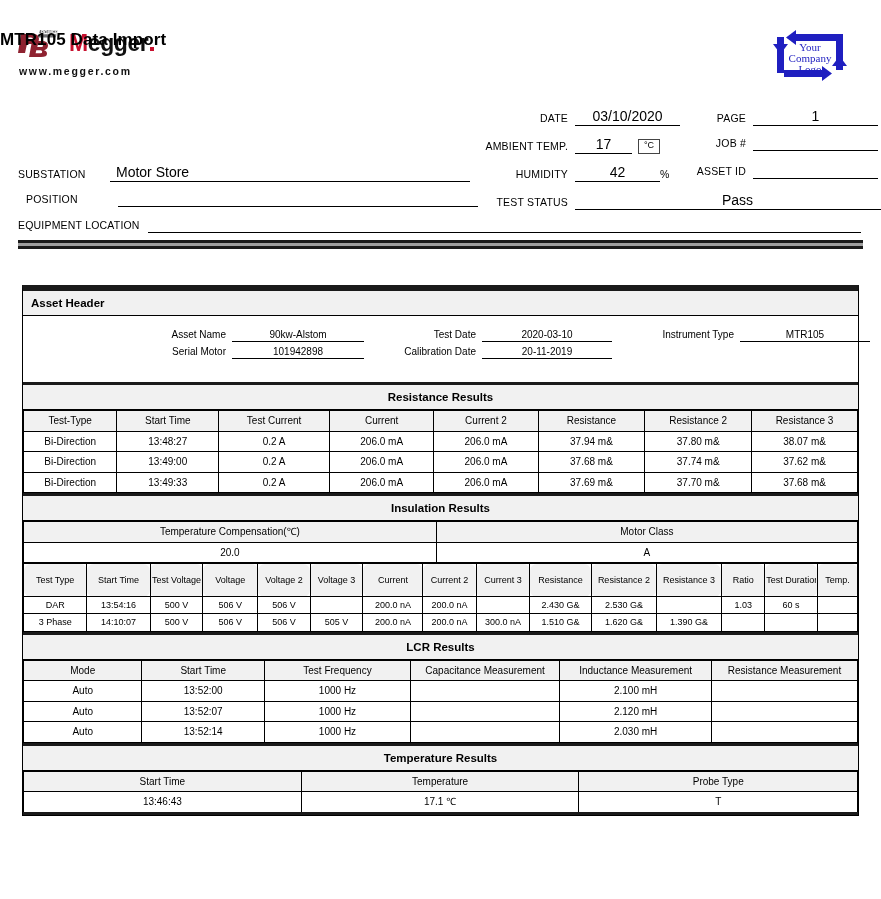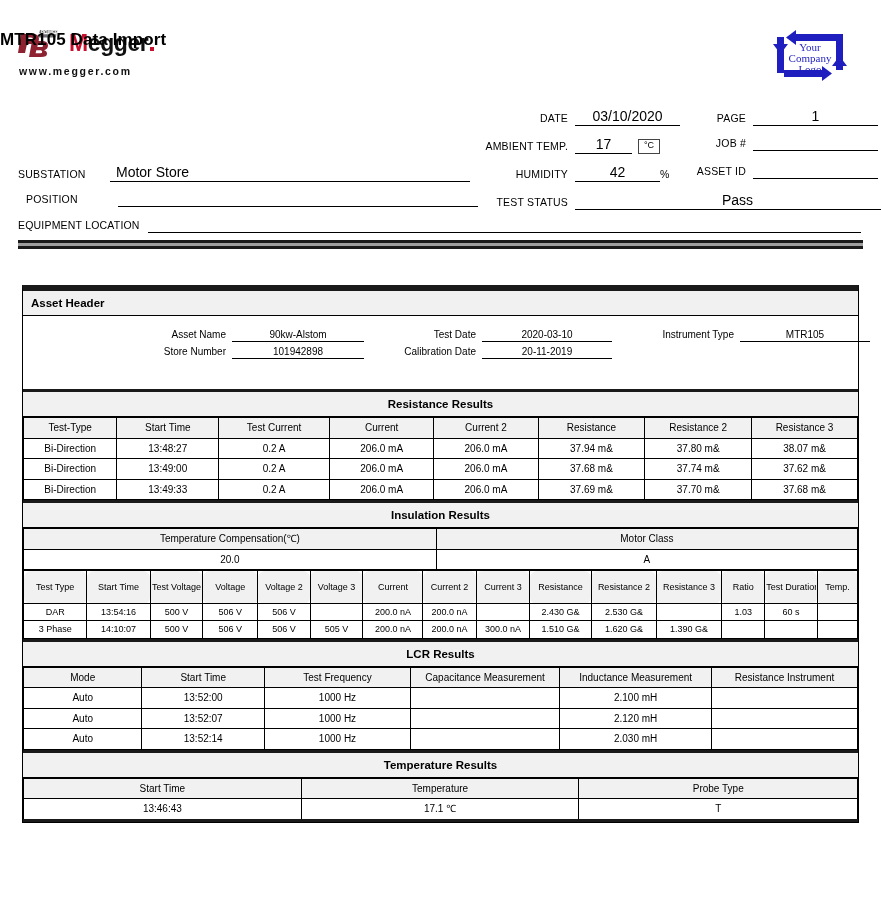--- a/index.html
+++ b/index.html
@@ -152,21 +152,21 @@
     background: #f1f1f1;
     border-bottom: 1px solid #000;
     padding: 6px 8px;
     font-size: 11.5px;
     font-weight: bold;
   }
   .section-title.center { text-align: center; }
   .section-title.thick { border-top: 3px solid #1a1a1a; }
 
   .asset-body {
-    padding: 9px 0 26px 0;
+    padding: 9px 0 19px 0;
     border-bottom: 3px solid #1a1a1a;
   }
   .asset-line {
     display: flex;
     align-items: flex-end;
     margin: 4px 0;
   }
   .asset-cell {
     display: flex;
     align-items: flex-end;
@@ -344,21 +344,21 @@
         <span class="asset-label" style="width:82px;">Test Date</span>
         <span class="asset-val" style="width:130px;">2020-03-10</span>
       </span>
       <span class="asset-cell" style="margin-left:30px;">
         <span class="asset-label" style="width:92px;">Instrument Type</span>
         <span class="asset-val" style="width:130px;">MTR105</span>
       </span>
     </div>
     <div class="asset-line">
       <span class="asset-cell" style="margin-left:105px;">
-        <span class="asset-label" style="width:98px;">Store Number</span>
+        <span class="asset-label" style="width:98px;">Serial Motor</span>
         <span class="asset-val" style="width:132px;">101942898</span>
       </span>
       <span class="asset-cell" style="margin-left:30px;">
         <span class="asset-label" style="width:82px;">Calibration Date</span>
         <span class="asset-val" style="width:130px;">20-11-2019</span>
       </span>
     </div>
   </div>
 
   <div class="section-title center">Resistance Results</div>
@@ -522,21 +522,21 @@
         <col style="width:18.2%">
         <col style="width:17.5%">
     </colgroup>
     <thead>
         <tr id="lcr-head">
           <th>Mode</th>
           <th>Start Time</th>
           <th>Test Frequency</th>
           <th>Capacitance Measurement</th>
           <th>Inductance Measurement</th>
-          <th>Resistance Instrument</th>
+          <th>Resistance Measurement</th>
         </tr>
       </thead>
     <tbody id="lcr-body">
         <tr>
           <td>Auto</td>
           <td>13:52:00</td>
           <td>1000 Hz</td>
           <td></td>
           <td>2.100 mH</td>
           <td></td>

